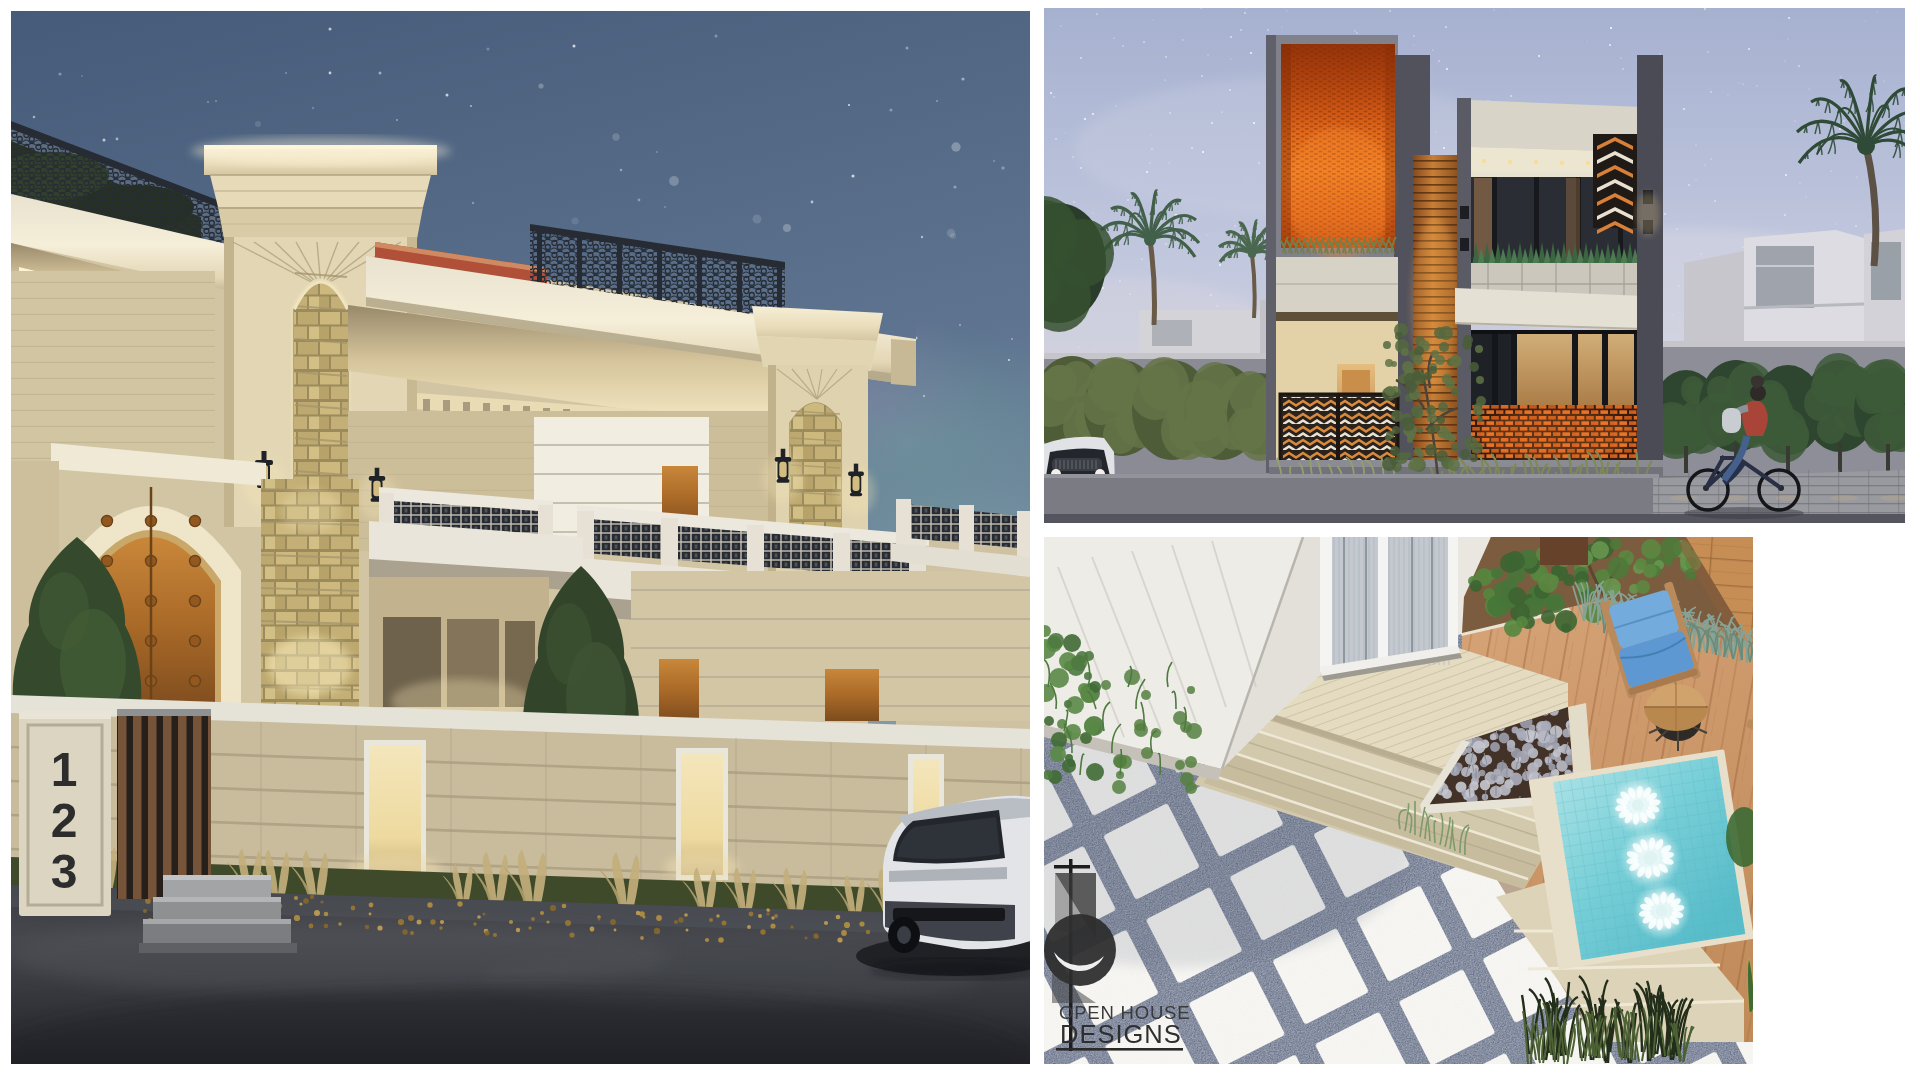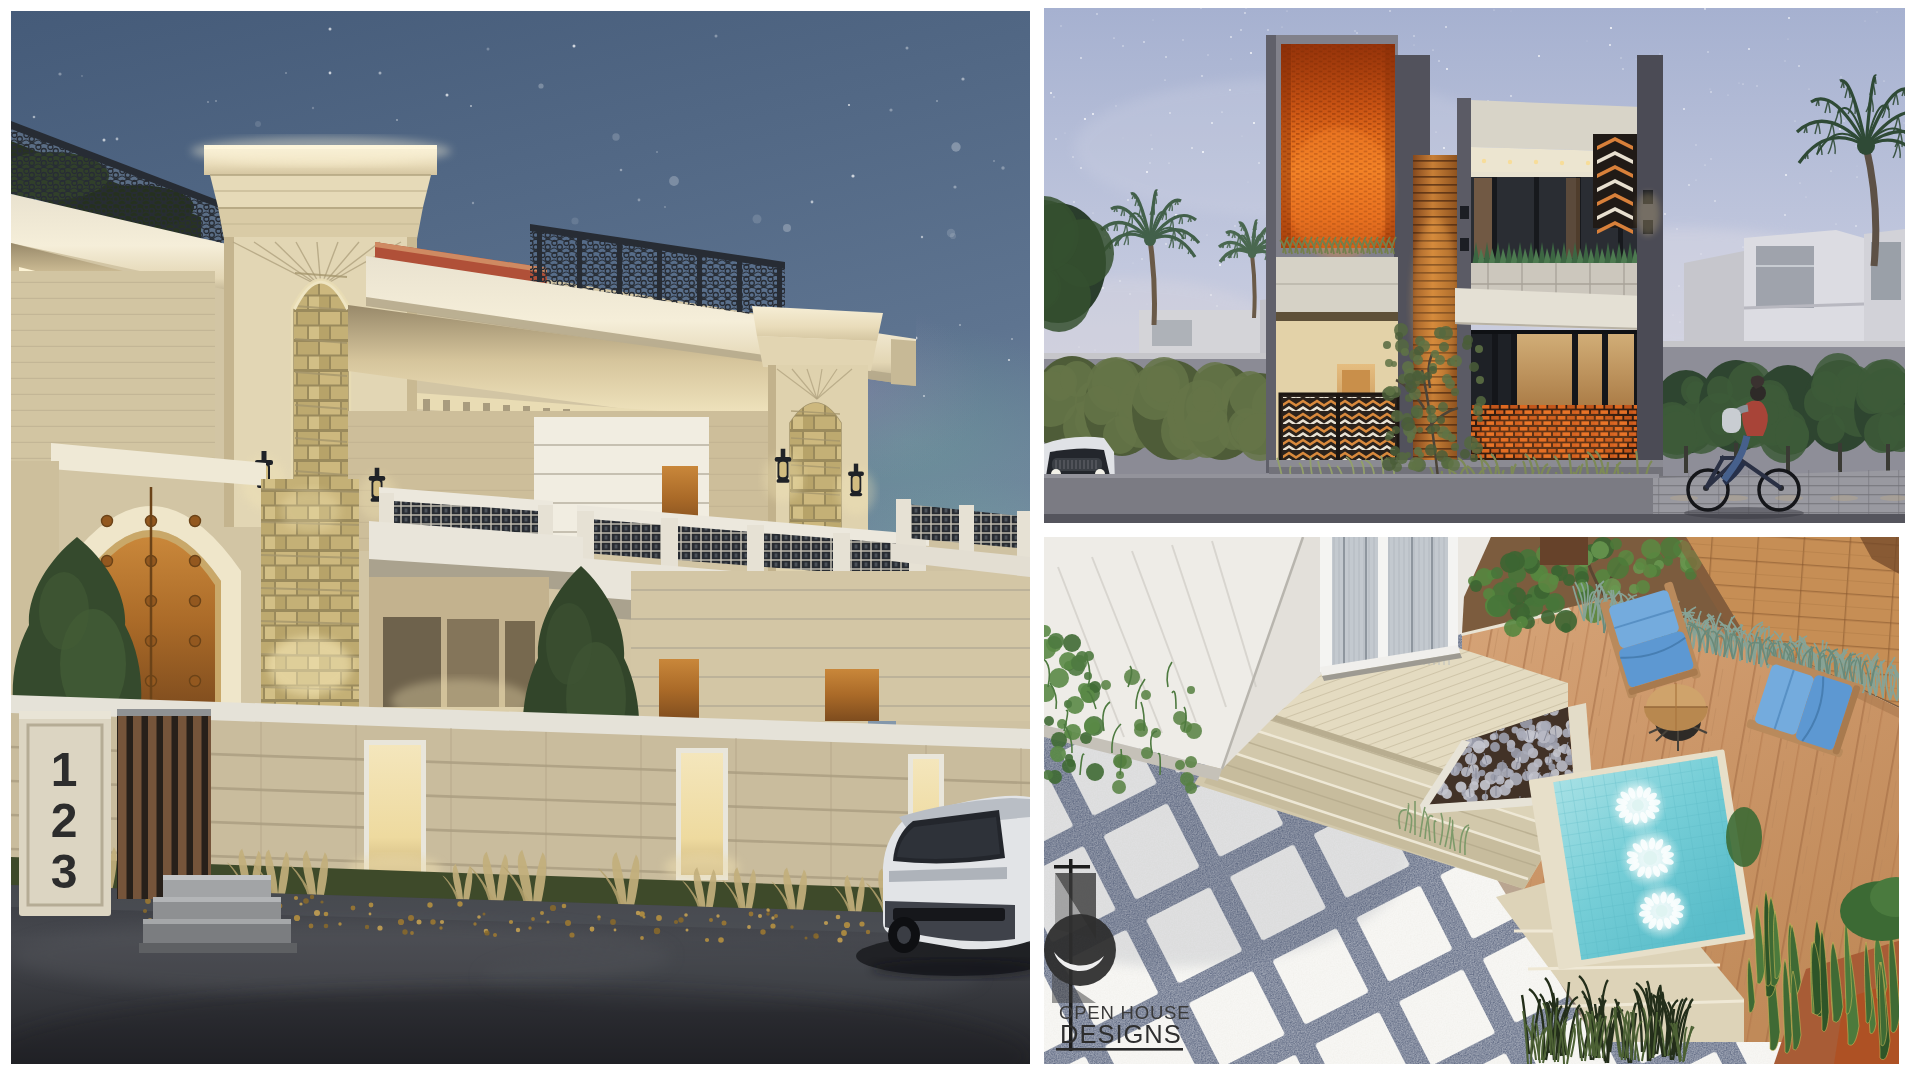--- a/index.html
+++ b/index.html
@@ -1721,21 +1721,21 @@
 <path d="M662 480 L694 450 L737 480 M676 450 L697 450 M703 428 L696 450 M662 480 L680 448" stroke="#2a3044" stroke-width="4" fill="none"></path>
 <path d="M699 455 q-8 12 -19 20" stroke="#26304a" stroke-width="6" fill="none"></path>
 <path d="M703 428 q-10-24 0-33 q14-7 19 6 q5 11 -3 27 Z" fill="#a84438"></path>
 <circle cx="714" cy="385" r="8" fill="#2e2a28"></circle>
 <path d="M712 381 q-8-6 -4-12 q8-4 12 2 q2 6 -8 10" fill="#3a3230"></path>
 <path d="M704 400 q-14 2 -18 14 l6 6" fill="none" stroke="#8a9298" stroke-width="7"></path>
 <path d="M703 428 q-4 18 -13 30 l-10 14" stroke="#46608c" stroke-width="7" fill="none"></path>
 <rect x="678" y="400" width="19" height="25" rx="8" fill="#c9cdd2"></rect>
 </g>
     </svg></div>
-<div class="p" style="left:1044px;top:537px;width:855px;height:527px"><svg width="861" height="527" viewBox="0 0 861 527">
+<div class="p" style="left:1044px;top:537px;width:709px;height:527px"><svg width="861" height="527" viewBox="0 0 861 527">
       <defs>
 <pattern id="checker" width="94" height="94" patternUnits="userSpaceOnUse" patternTransform="rotate(-27)">
 <rect width="94" height="94" fill="#75descr"></rect>
 <rect width="94" height="94" fill="#667088"></rect>
 <rect x="11" y="11" width="72" height="72" rx="3" fill="#f3f2ee"></rect>
 </pattern>
 <filter id="grain">
           <feTurbulence type="fractalNoise" baseFrequency="0.75" numOctaves="2" stitchTiles="stitch" result="n"></feTurbulence>
 <feColorMatrix in="n" type="matrix" values="0 0 0 0 1  0 0 0 0 1  0 0 0 0 1  1.1 1.1 1.1 0 -1.05"></feColorMatrix>
 <feComposite operator="in" in2="SourceGraphic"></feComposite>

